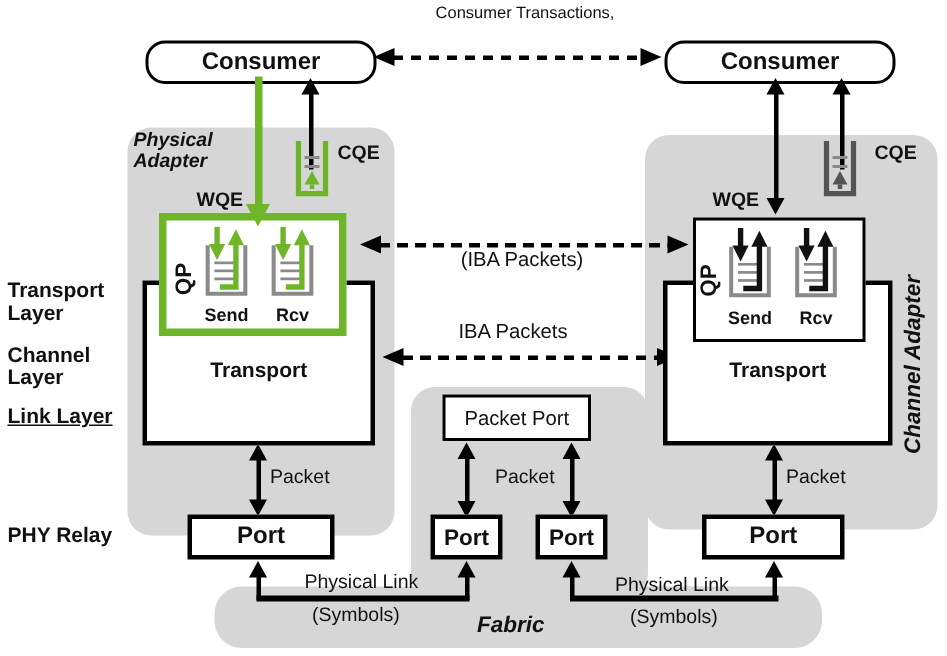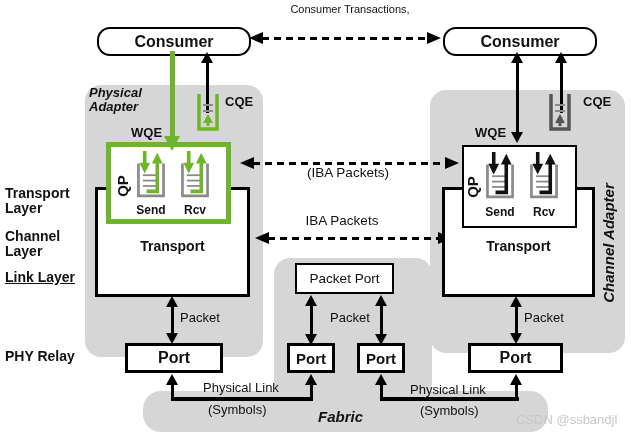--- a/index.html
+++ b/index.html
@@ -213,15 +213,14 @@
 
   <div class="tri tU" style="left:374.5px;top:374px;"></div>
   <div class="vshaft" style="left:379.5px;top:384px;width:3.5px;height:16px;"></div>
   <div class="hshaft" style="left:379.5px;top:397px;width:139px;height:3.5px;"></div>
   <div class="vshaft" style="left:514.5px;top:384px;width:3.5px;height:16px;"></div>
   <div class="tri tU" style="left:509.5px;top:374px;"></div>
   <div class="lbl" style="left:410px;top:383px;">Physical Link</div>
   <div class="lbl" style="left:420px;top:404px;">(Symbols)</div>
 
   <div class="lbl b i" style="left:318px;top:409px;font-size:15px;">Fabric</div>
-  <div class="wm" style="left:516px;top:412px;">CSDN @ssbandjl</div>
 
 </div>
 
 </body></html>

